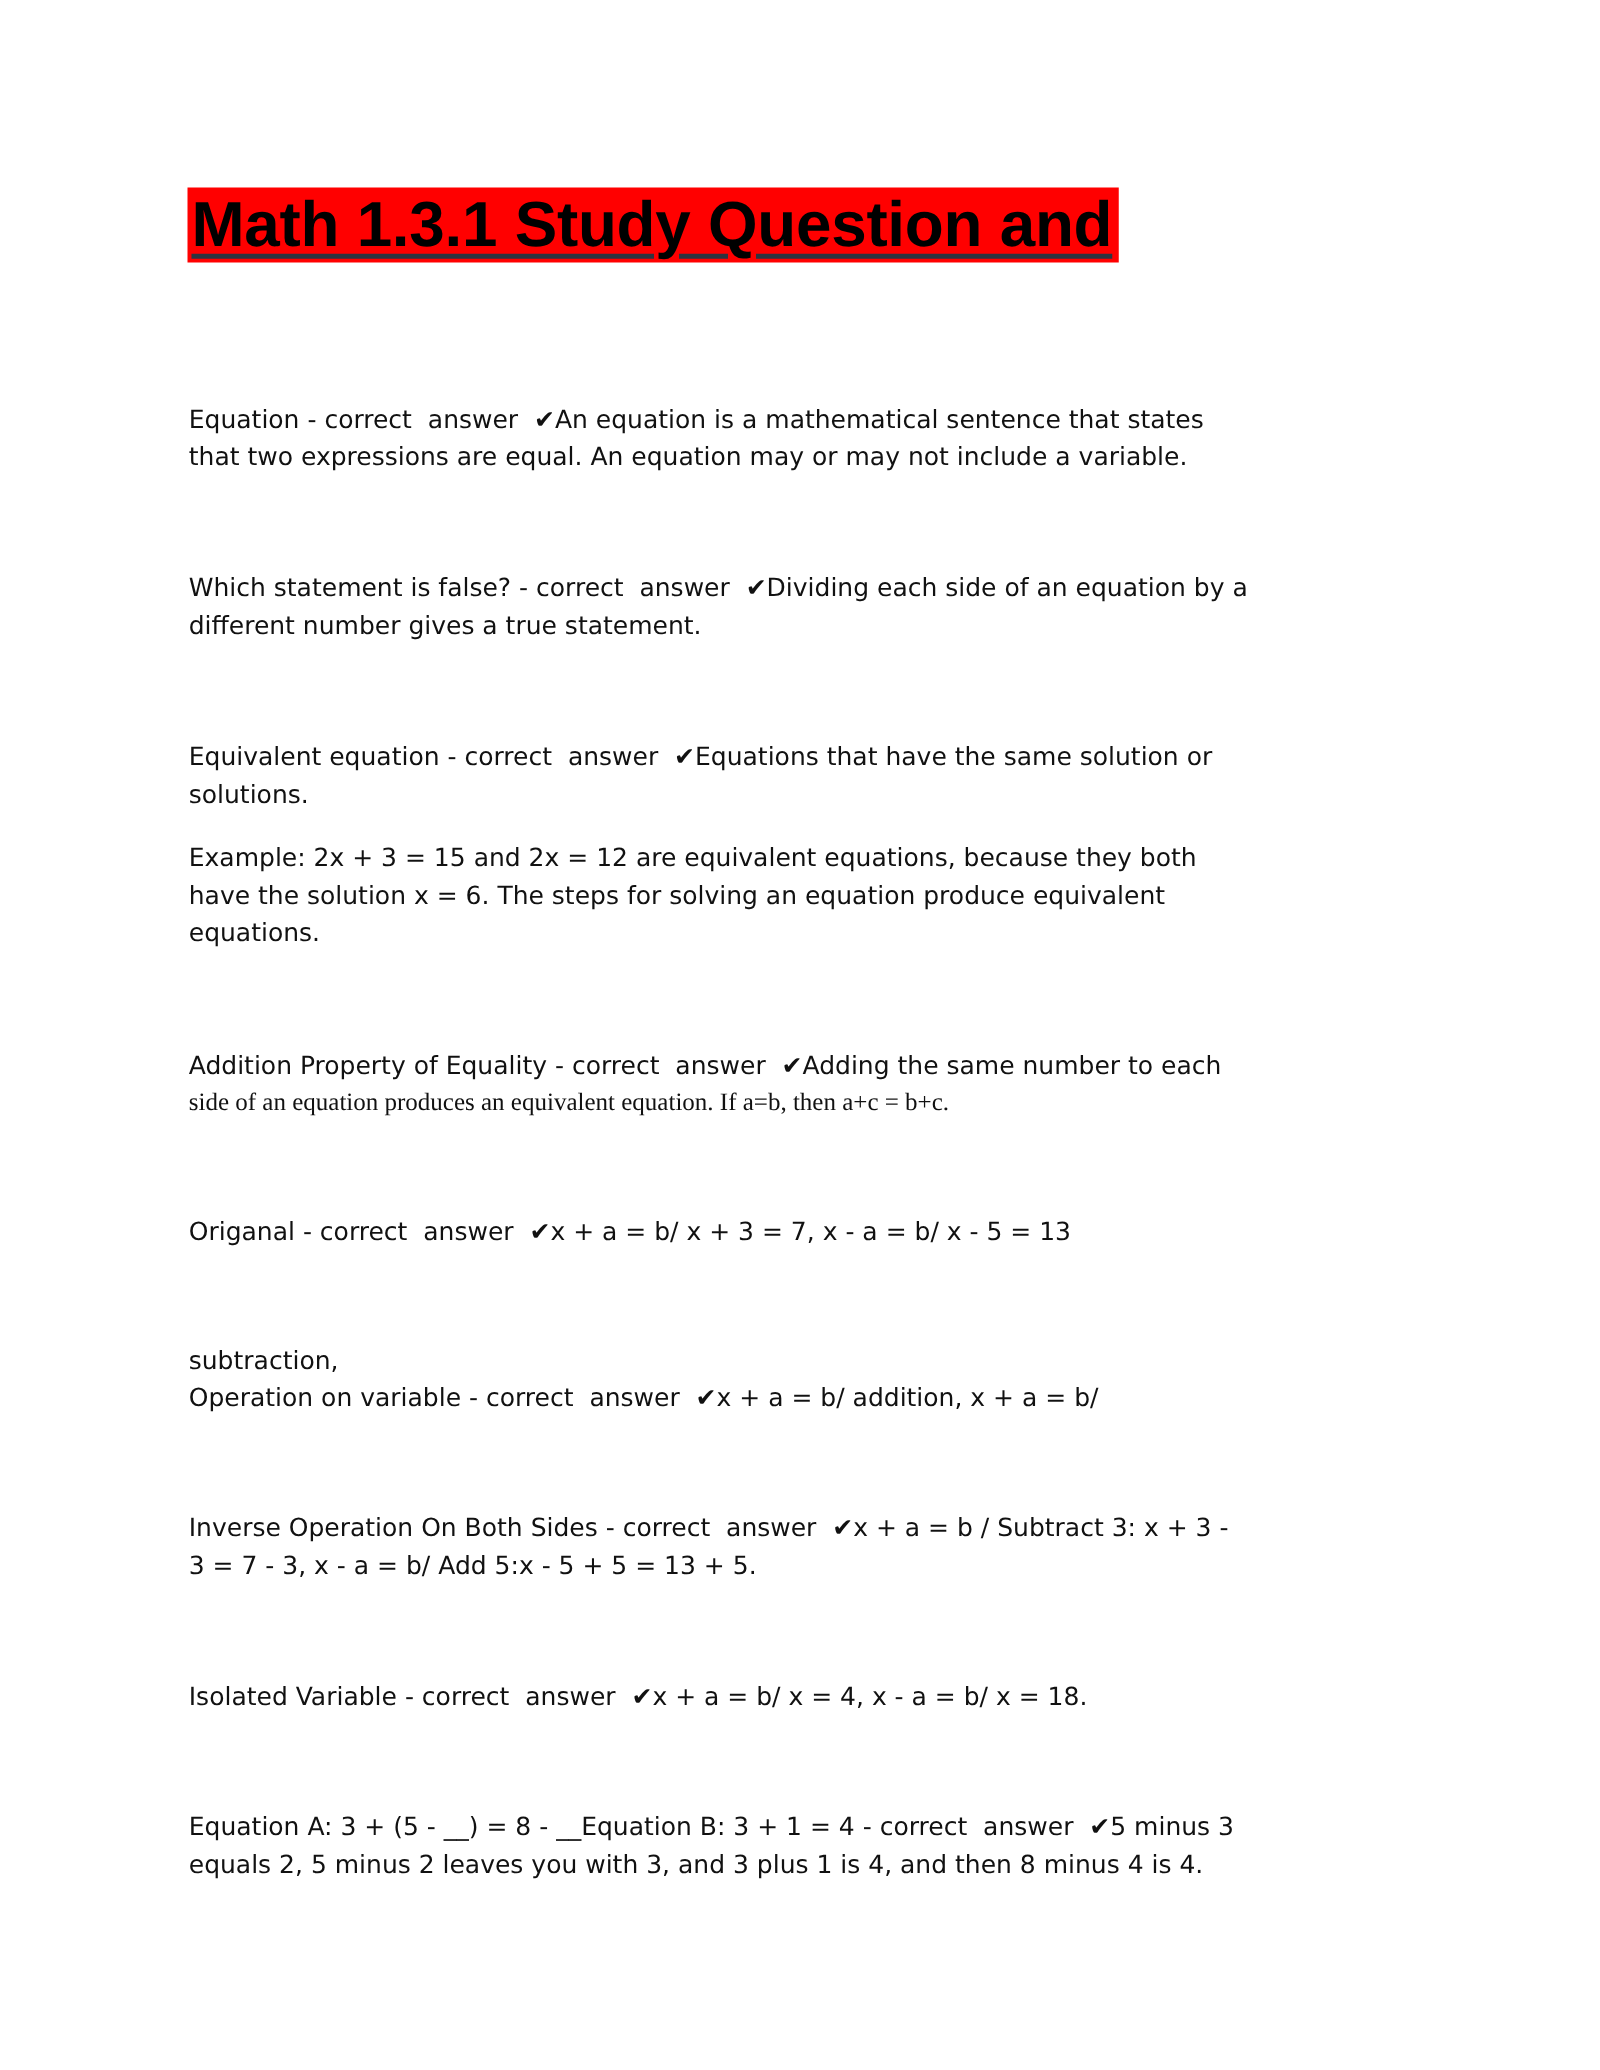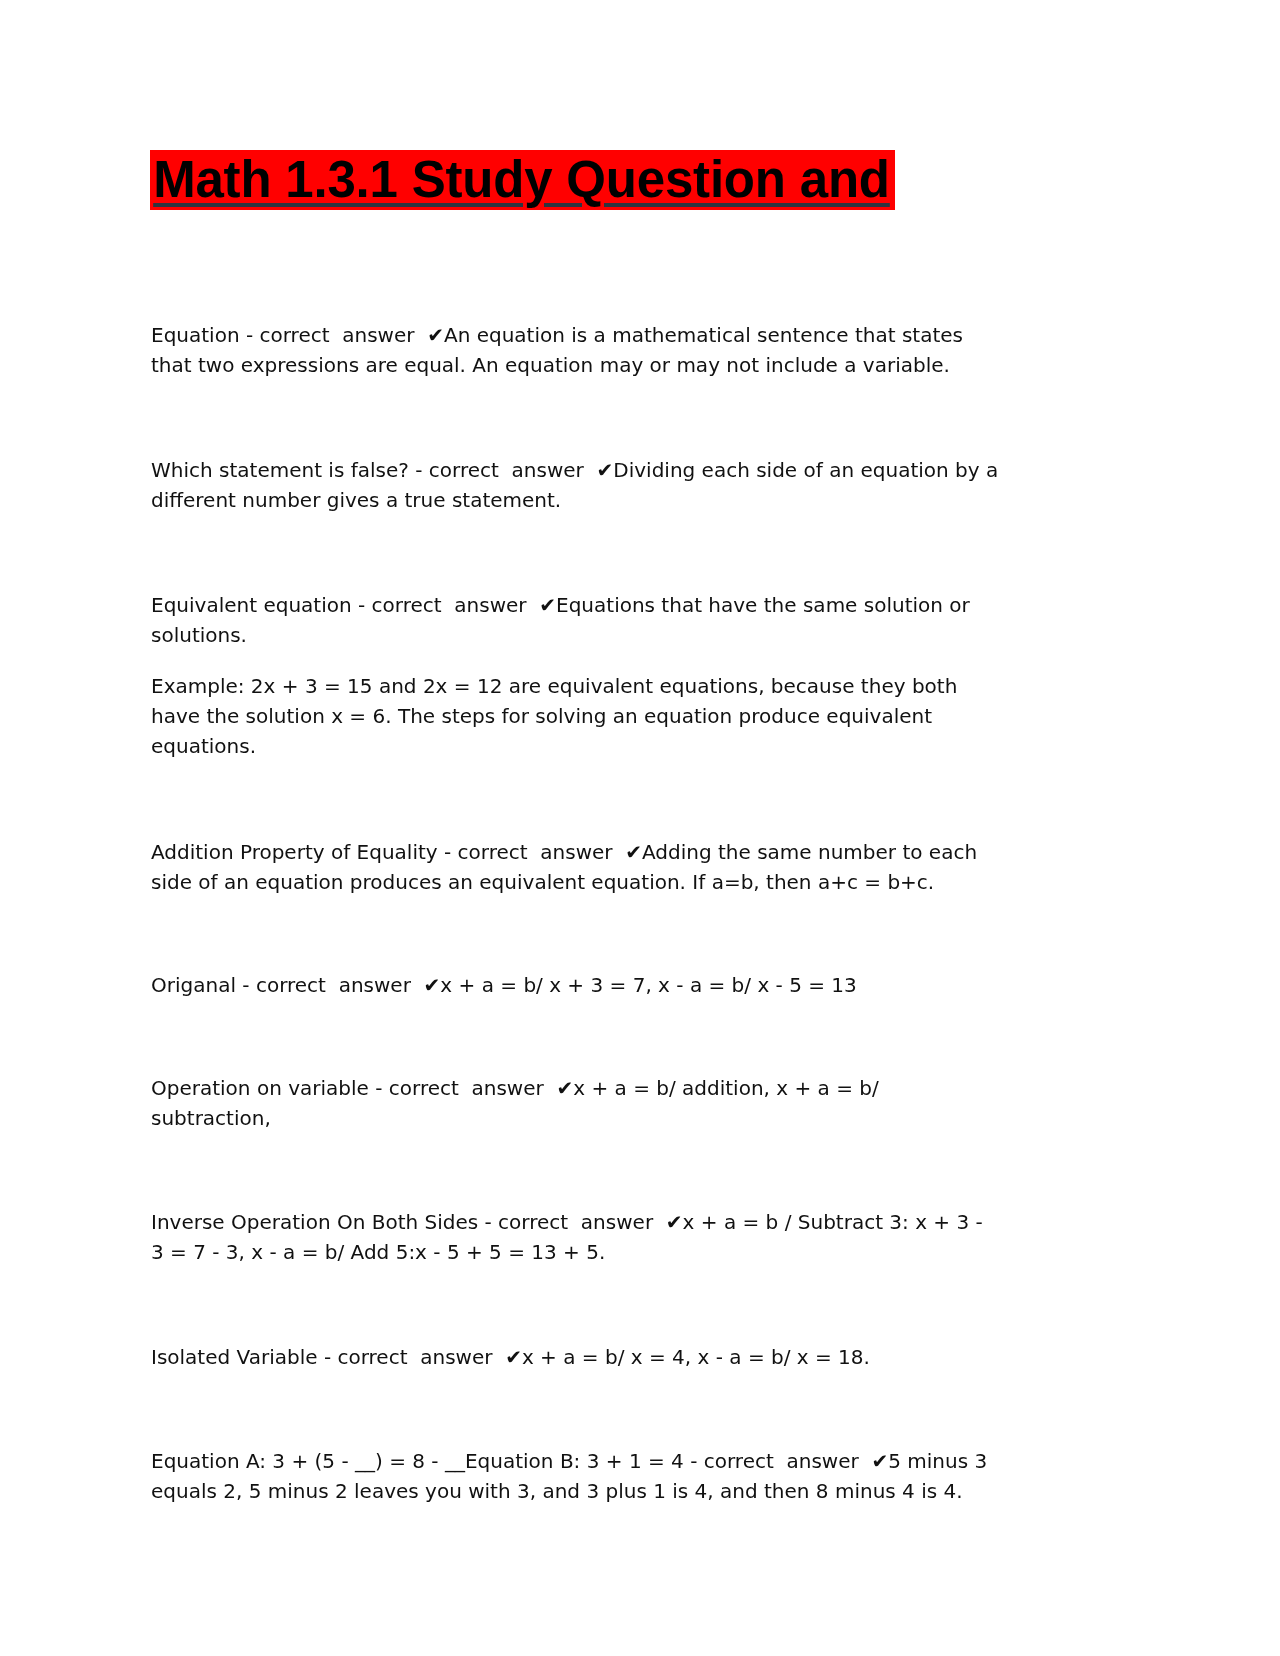--- a/index.html
+++ b/index.html
@@ -74,30 +74,30 @@
 </div>
 
 <div class="para" style="top:671px">
   <span class="line" style="white-space: pre;">Example: 2x + 3 = 15 and 2x = 12 are equivalent equations, because they both</span>
   <span class="line" style="white-space: pre;">have the solution x = 6. The steps for solving an equation produce equivalent</span>
   <span class="line" style="white-space: pre;">equations.</span>
 </div>
 
 <div class="para" style="top:837px">
   <span class="line" style="white-space: pre; text-align: center;">Addition Property of Equality - correct  answer  ✔Adding the same number to each</span>
-  <span class="line" style="white-space: pre;">side of an equation produces an equivalent equation. If a=b, then a+c = b+c.</span>
+  <span class="line" style="white-space: pre; font-family: Liberation Serif, serif;">side of an equation produces an equivalent equation. If a=b, then a+c = b+c.</span>
 </div>
 
 <div class="para" style="top:970px">
   <span class="line" style="white-space: pre;">Origanal - correct  answer  ✔x + a = b/ x + 3 = 7, x - a = b/ x - 5 = 13</span>
 </div>
 
 <div class="para" style="top:1073px">
+  <span class="line" style="white-space: pre;">subtraction,</span>
   <span class="line" style="white-space: pre;">Operation on variable - correct  answer  ✔x + a = b/ addition, x + a = b/</span>
-  <span class="line" style="white-space: pre;">subtraction,</span>
 </div>
 
 <div class="para" style="top:1207px">
   <span class="line" style="white-space: pre;">Inverse Operation On Both Sides - correct  answer  ✔x + a = b / Subtract 3: x + 3 -</span>
   <span class="line" style="white-space: pre;">3 = 7 - 3, x - a = b/ Add 5:x - 5 + 5 = 13 + 5.</span>
 </div>
 
 <div class="para" style="top:1342px">
   <span class="line" style="white-space: pre;">Isolated Variable - correct  answer  ✔x + a = b/ x = 4, x - a = b/ x = 18.</span>
 </div>

